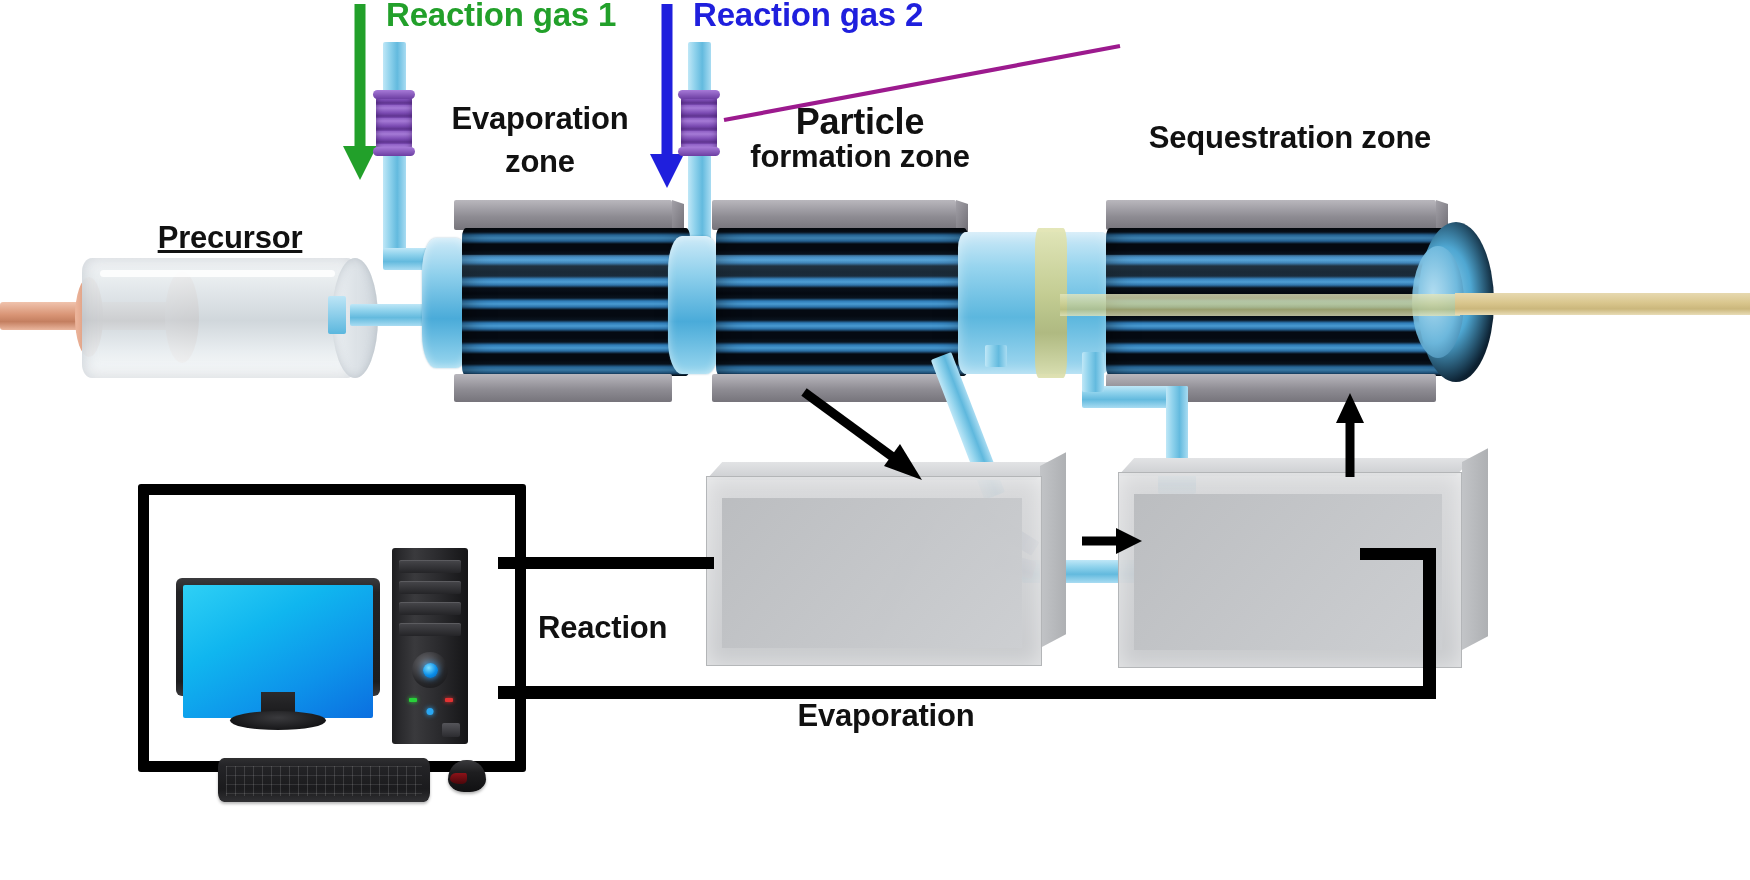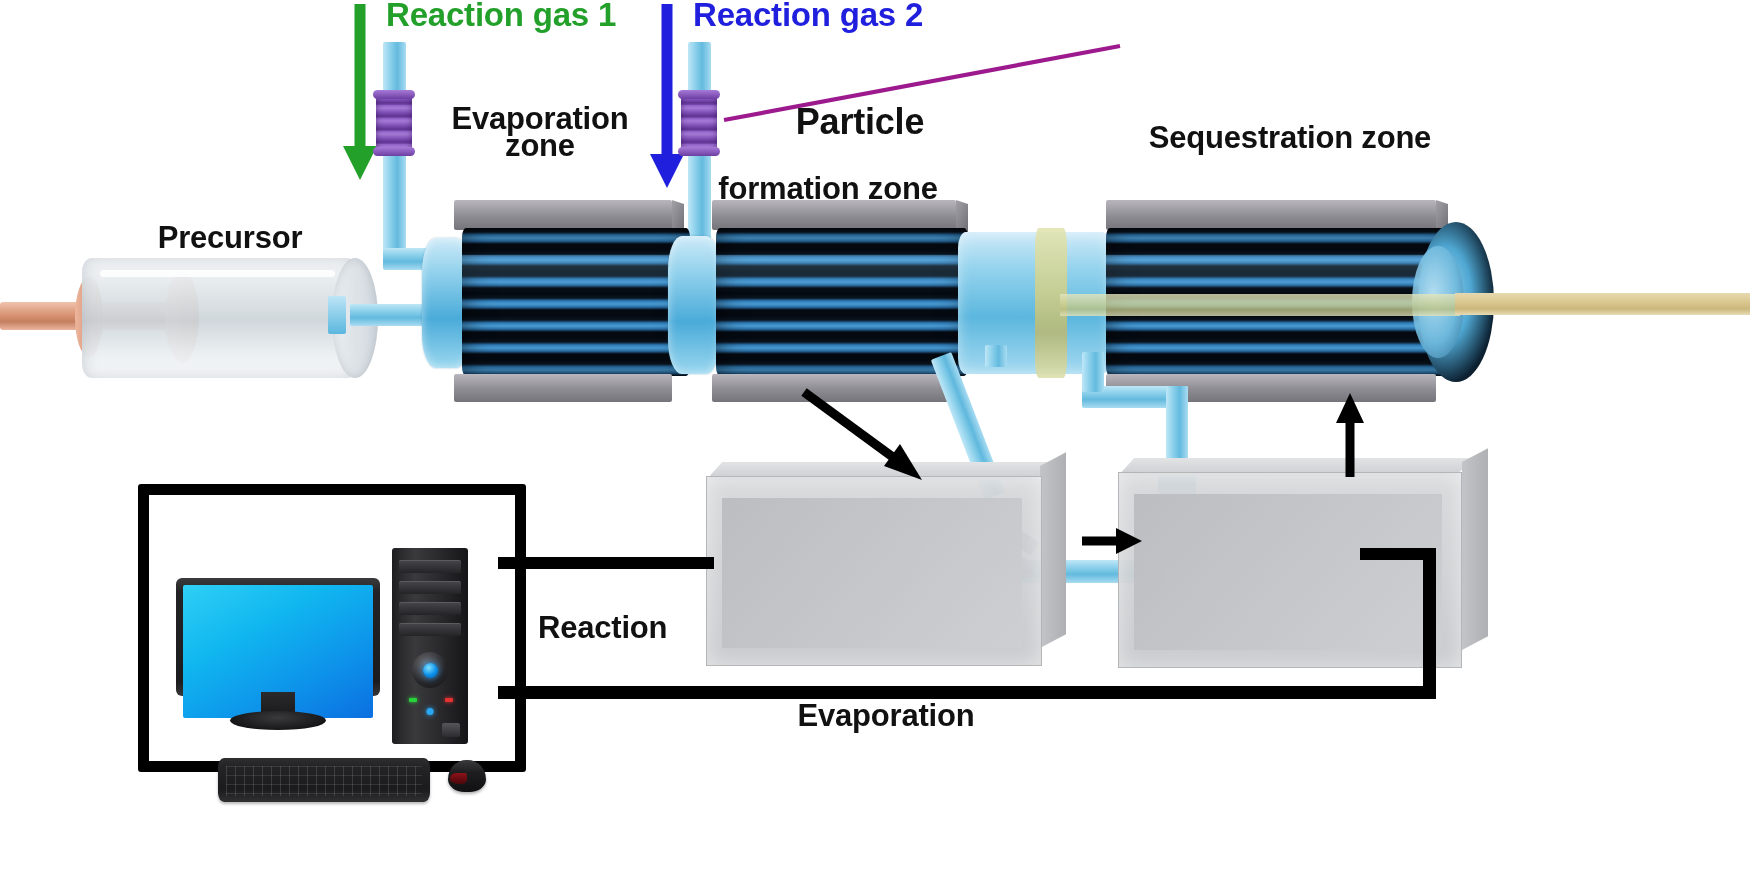--- a/index.html
+++ b/index.html
@@ -258,28 +258,28 @@
     <div class="shaft" style="width:11px;height:154px;background:#1f1fdd;"></div>
     <div class="head" style="top:150px;border-left:17px solid transparent;border-right:17px solid transparent;border-top:34px solid #1f1fdd;"></div>
   </div>
   <div class="lbl" style="left:693px;top:-2px;font-size:33px;color:#1f1fdd;">Reaction gas 2</div>
 
   <svg style="position:absolute;left:700px;top:20px;width:430px;height:110px;overflow:visible;">
     <polyline points="24,100 420,26" fill="none" stroke="#9c1a8e" stroke-width="4.2"></polyline>
   </svg>
 
   <div class="lbl ctr" style="left:430px;top:103px;width:220px;font-size:31px;">Evaporation</div>
-  <div class="lbl ctr" style="left:430px;top:130px;width:220px;font-size:31px;">zone</div>
+  <div class="lbl ctr" style="left:430px;top:146px;width:220px;font-size:31px;">zone</div>
 
   <div class="lbl ctr" style="left:730px;top:103px;width:260px;font-size:36px;">Particle</div>
-  <div class="lbl ctr" style="left:668px;top:141px;width:320px;font-size:31px;margin-top:32px;">formation zone</div>
+  <div class="lbl ctr" style="left:700px;top:141px;width:320px;font-size:31px;">formation zone</div>
 
   <div class="lbl ctr" style="left:1090px;top:122px;width:400px;font-size:31px;">Sequestration zone</div>
 
-  <div class="lbl ctr" style="left:120px;top:222px;width:220px;font-size:31px;">Precursor</div>
+  <div class="lbl ctr" style="left:120px;top:222px;width:220px;font-size:31px;text-decoration:underline;">Precursor</div>
 
   <div class="tube v pale" style="left:383px;top:42px;width:23px;height:215px;"></div>
   <div class="tube pale" style="left:383px;top:248px;width:75px;height:22px;"></div>
 
   <div class="tube v pale" style="left:688px;top:42px;width:23px;height:205px;"></div>
 
   <div class="mfc" style="left:376px;top:92px;"></div>
   <div class="mfc" style="left:681px;top:92px;"></div>
 
   <div style="position:absolute;left:60px;top:258px;width:330px;height:120px;">

